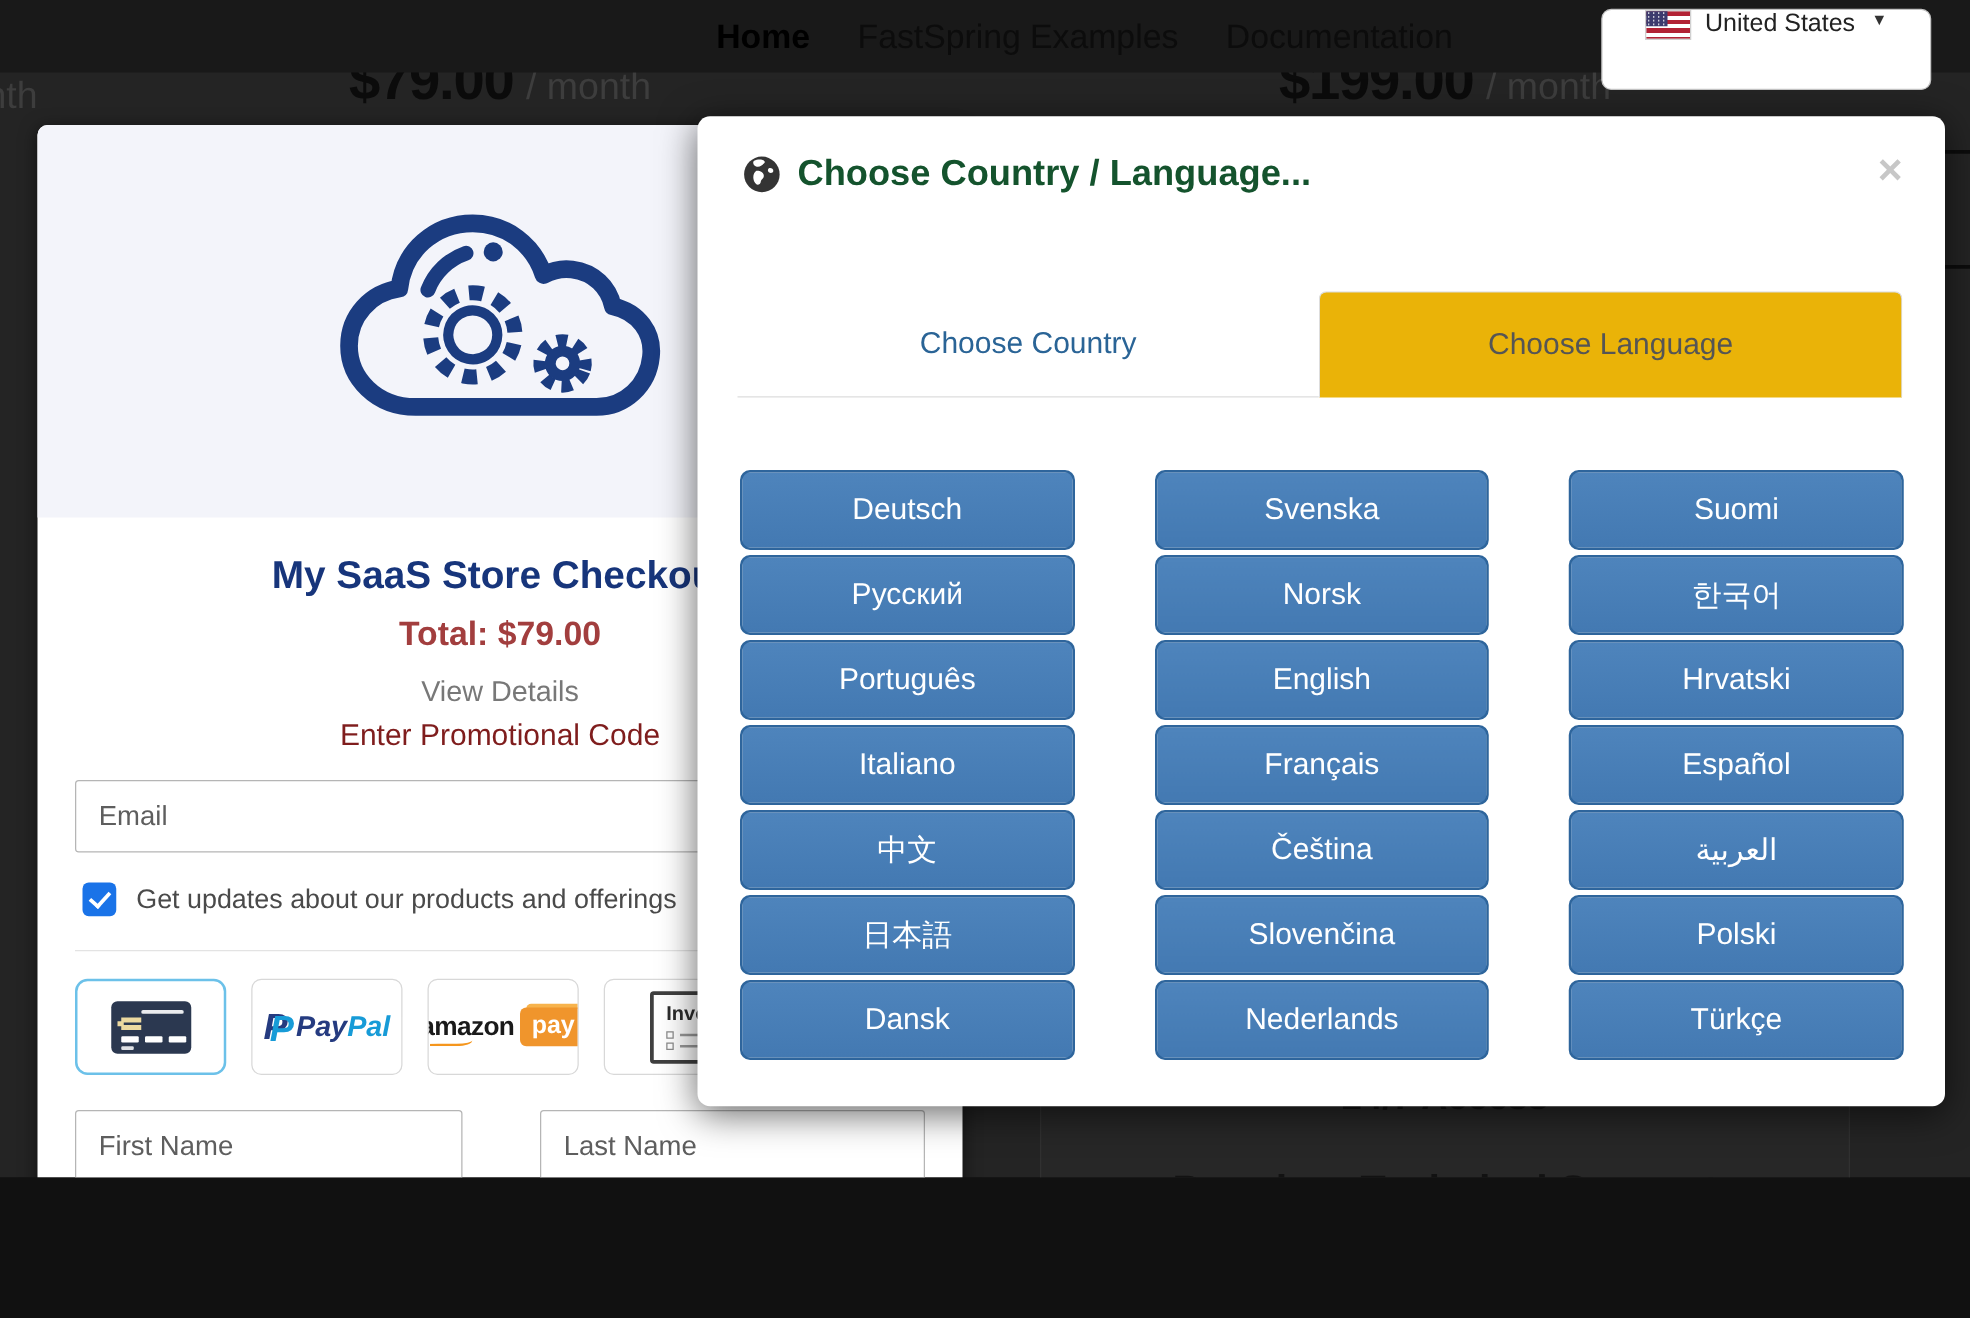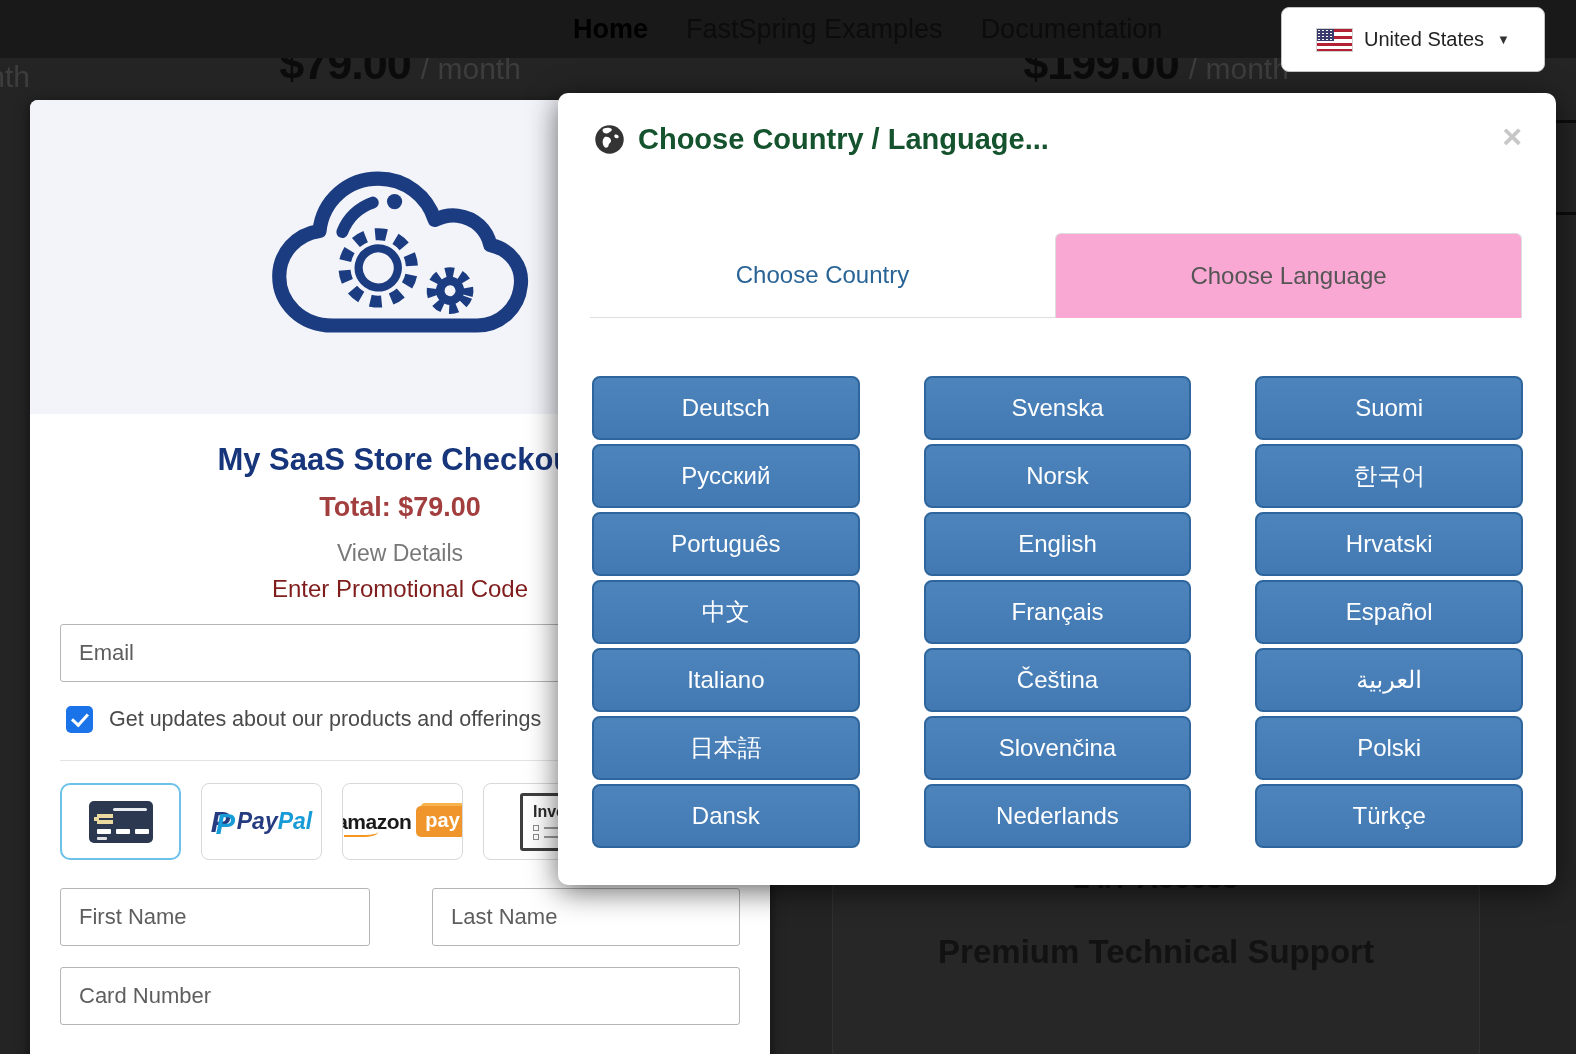--- a/index.html
+++ b/index.html
@@ -1,18 +1,18 @@
 <!DOCTYPE html>
 <html><head>
 <meta charset="utf-8">
 <style>
   * { margin:0; padding:0; box-sizing:border-box; }
   html,body { background:#111; }
   .stage {
-    position:relative; width:1576px; height:1054px; overflow:hidden;
+    position:relative; width:1576px; height:942px; overflow:hidden;
     background:#242424; font-family:"Liberation Sans", sans-serif;
   }
   
   .top-band { position:absolute; left:0; top:0; width:100%; height:58px; background:#191919; z-index:2; }
   .nav { position:absolute; left:573px; top:0; height:58px; display:flex; align-items:center; gap:38px; z-index:3; }
   .nav .nav-item { font-size:27px; color:#0c0c0c; font-weight:500; cursor:pointer; }
   .nav .nav-item.active { color:#000; font-weight:700; }
 
   .bg-price { position:absolute; top:38px; z-index:1; display:flex; justify-content:center; align-items:baseline; gap:10px; white-space:nowrap; }
   .bg-price .amount { font-size:45px; font-weight:800; color:#0b0b0b; letter-spacing:-1px; }
@@ -89,30 +89,30 @@
 
   
   .modal { position:absolute; left:558px; top:93px; width:998px; height:792px; background:#fff;
     border-radius:10px; box-shadow:0 6px 30px rgba(0,0,0,.6); z-index:10; }
   .modal-header { position:absolute; left:36px; top:30px; display:flex; align-items:center; gap:13px; }
   .modal-title { font-size:29px; font-weight:700; color:#14532d; }
   .modal-close { position:absolute; right:34px; top:26px; font-size:34px; font-weight:700; color:#c7c7c7; cursor:pointer; line-height:1; }
   .tabs { position:absolute; left:32px; right:34px; top:140px; height:85px; display:flex; }
   .tab { flex:1 1 0; display:flex; align-items:center; justify-content:center; font-size:24px; cursor:pointer; }
   .tab.inactive { color:#2a6496; border-bottom:1px solid #ddd; }
-  .tab.active { color:#555; border:1px solid #ddd; border-bottom:none; border-radius:6px 6px 0 0; background:#f9a8d4; }
+  .tab.active { color:#555; border:1px solid #ddd; border-bottom:none; border-radius:6px 6px 0 0; background:#eab308; }
   .lang-grid { position:absolute; left:34px; right:33px; top:283px;
     display:grid; grid-template-columns:repeat(3,1fr); grid-template-rows:repeat(7,64px);
     grid-auto-flow:column; column-gap:64px; row-gap:4px; }
   .lang-btn { background:linear-gradient(#4e84bc,#4379b2); border:2px solid #2e659c; border-radius:8px;
     color:#fff; font-size:24px; display:flex; align-items:center; justify-content:center; cursor:pointer; }
 
   
   .country-select { position:absolute; left:1281px; top:7px; width:264px; height:65px; background:#fff;
-    border:1px solid #c2c2c2; border-radius:8px; display:flex; align-items:center; justify-content:center;
+    border:1px solid #c2c2c2; border-radius:8px; display:flex; justify-content:center;
     gap:11px; z-index:20; cursor:pointer; }
   .flag { position:relative; width:37px; height:24px; border:1px solid #d0d0d0;
     background:repeating-linear-gradient(180deg,#b22234 0 3.4px,#fff 3.4px 6.8px); flex:0 0 auto; }
   .flag .canton { position:absolute; left:0; top:0; width:17px; height:12px; background:#3c3b6e;
     background-image:radial-gradient(#fff .8px, rgba(0,0,0,0) .9px); background-size:4px 3px; }
   .country-label { font-size:20px; color:#222; }
   .caret { font-size:13px; color:#333; margin-left:2px; }
 </style>
 </head>
 <body>
@@ -232,22 +232,22 @@
     </div>
     <span class="modal-close">×</span>
     <div class="tabs">
       <div class="tab inactive">Choose Country</div>
       <div class="tab active">Choose Language</div>
     </div>
     <div class="lang-grid">
       <div class="lang-btn">Deutsch</div>
       <div class="lang-btn">Русский</div>
       <div class="lang-btn">Português</div>
+      <div class="lang-btn">Italiano</div>
       <div class="lang-btn">中文</div>
-      <div class="lang-btn">Italiano</div>
       <div class="lang-btn">日本語</div>
       <div class="lang-btn">Dansk</div>
       <div class="lang-btn">Svenska</div>
       <div class="lang-btn">Norsk</div>
       <div class="lang-btn">English</div>
       <div class="lang-btn">Français</div>
       <div class="lang-btn">Čeština</div>
       <div class="lang-btn">Slovenčina</div>
       <div class="lang-btn">Nederlands</div>
       <div class="lang-btn">Suomi</div>

